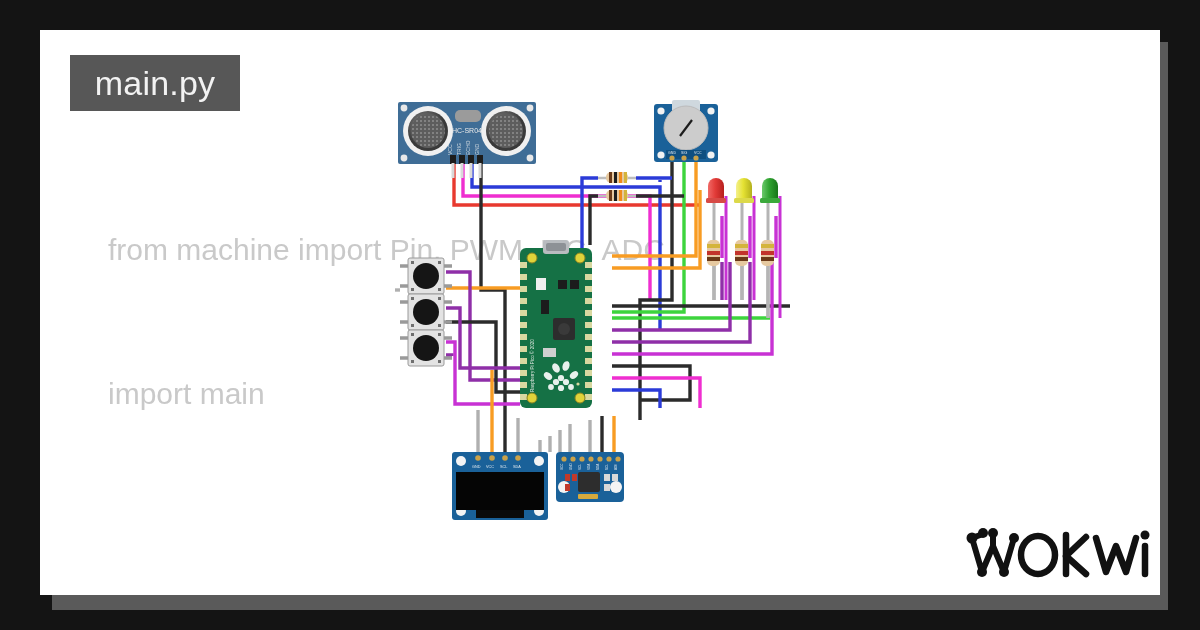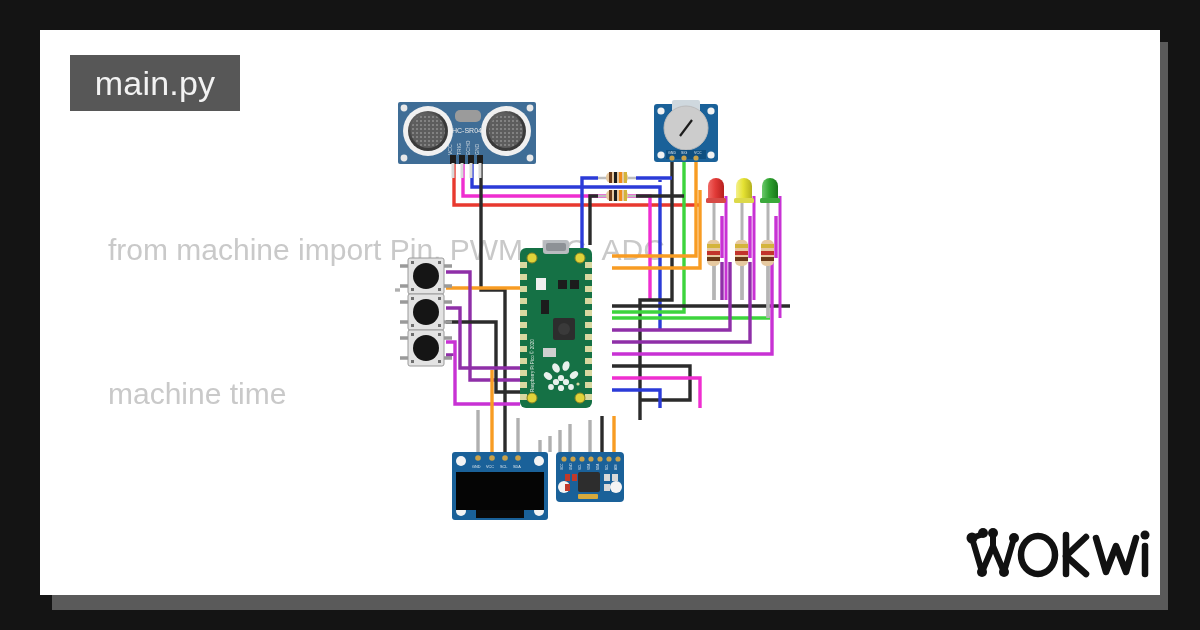--- a/index.html
+++ b/index.html
@@ -61,21 +61,21 @@
 <body>
 
 <div id="stage">
 
   <div class="panel-shadow"></div>
 
   <div class="panel">
 
     <div class="code">
       <div>from machine import Pin, PWM, I2C, ADC</div>
-      <div>machine time</div>
+      <div>import main</div>
       <div></div>
       
       
       
       
       
       
       
     </div>
 

